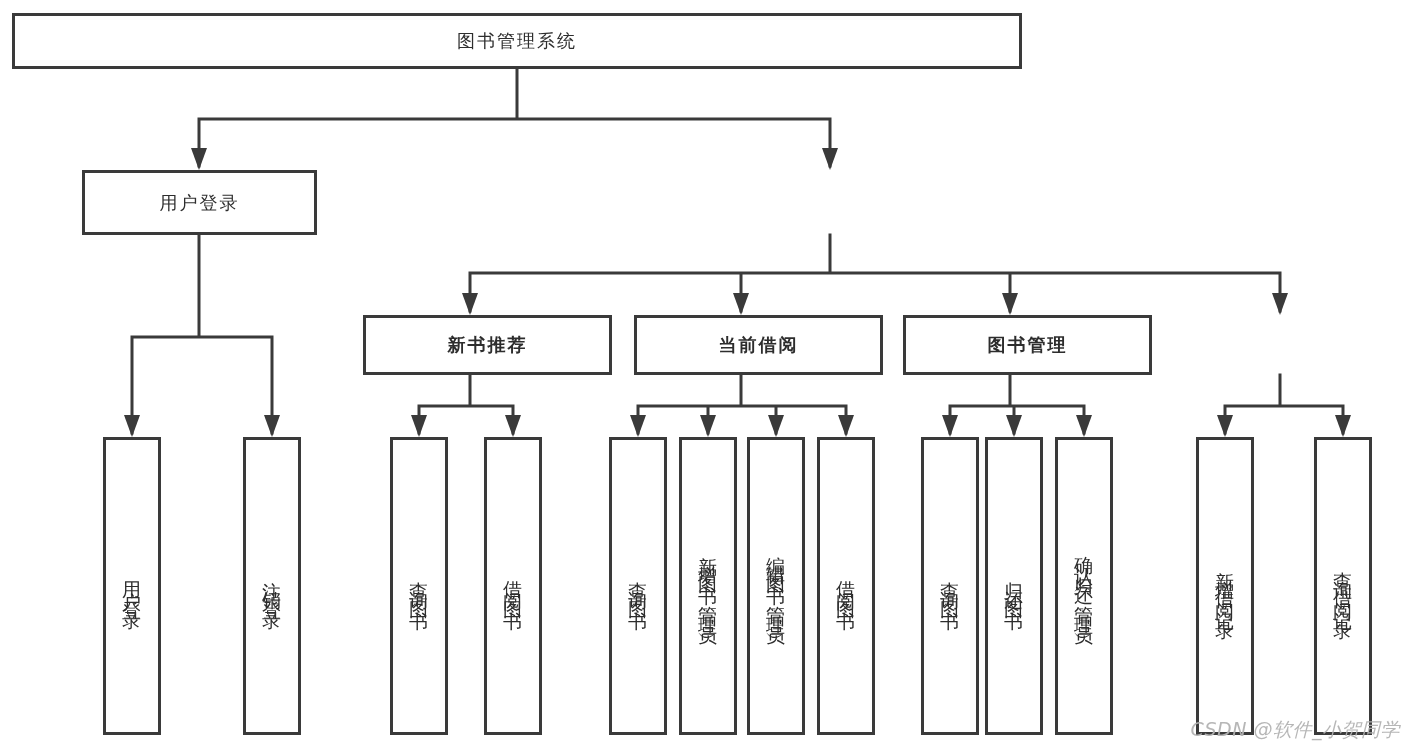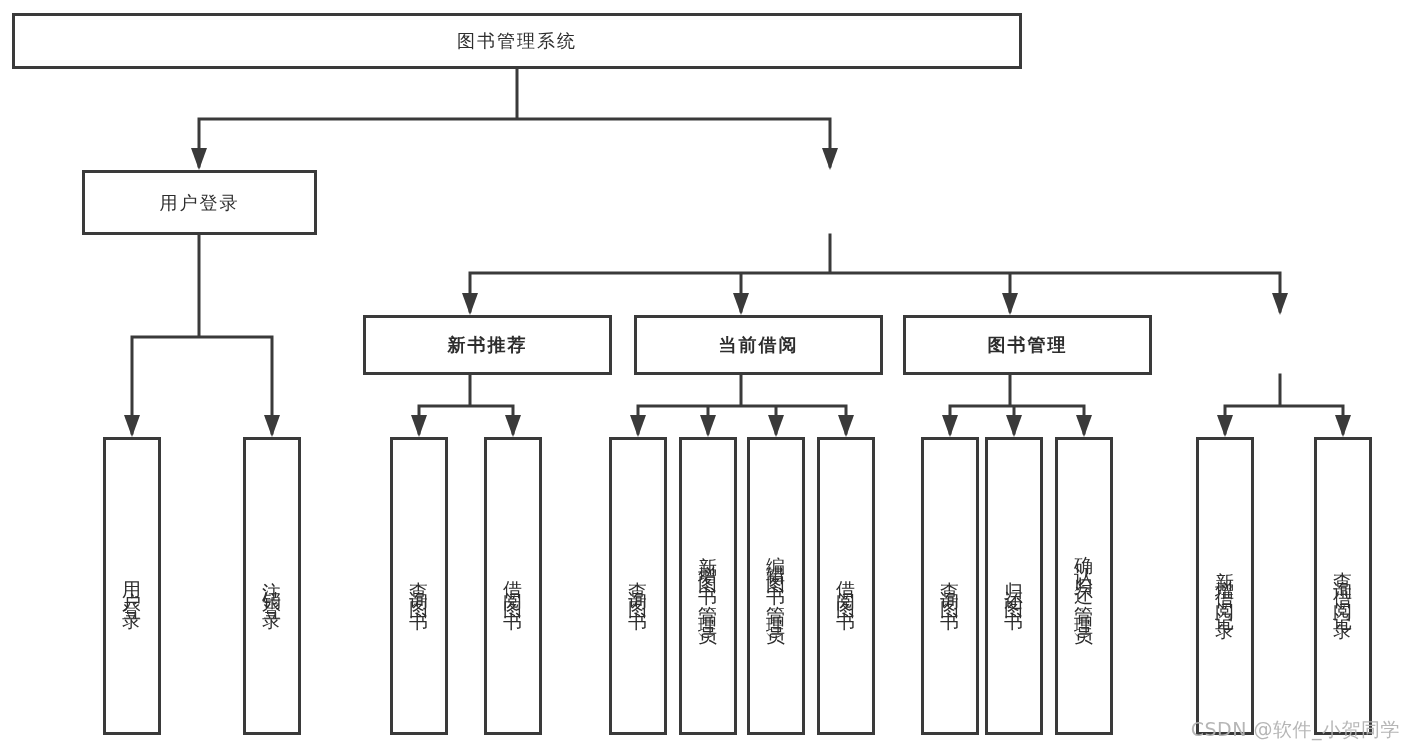--- a/index.html
+++ b/index.html
@@ -49,20 +49,21 @@
   }
   .watermark {
     position: absolute;
     top: 717px;
     right: 5px;
     z-index: 5;
     font-size: 19px;
     color: rgba(178,178,178,0.95);
     letter-spacing: 0.5px;
     white-space: nowrap;
+    font-style: italic;
   }
 </style>
 </head>
 <body>
 
 <div class="stage">
 
   <svg class="wires" viewBox="0 0 1405 747" xmlns="http://www.w3.org/2000/svg">
     <g stroke="#3a3a3a" stroke-width="3" fill="none" stroke-linecap="square">
       <path d="M517,69 L517,119 M199,119 L830,119 M199,119 L199,166 M830,119 L830,166"></path>

